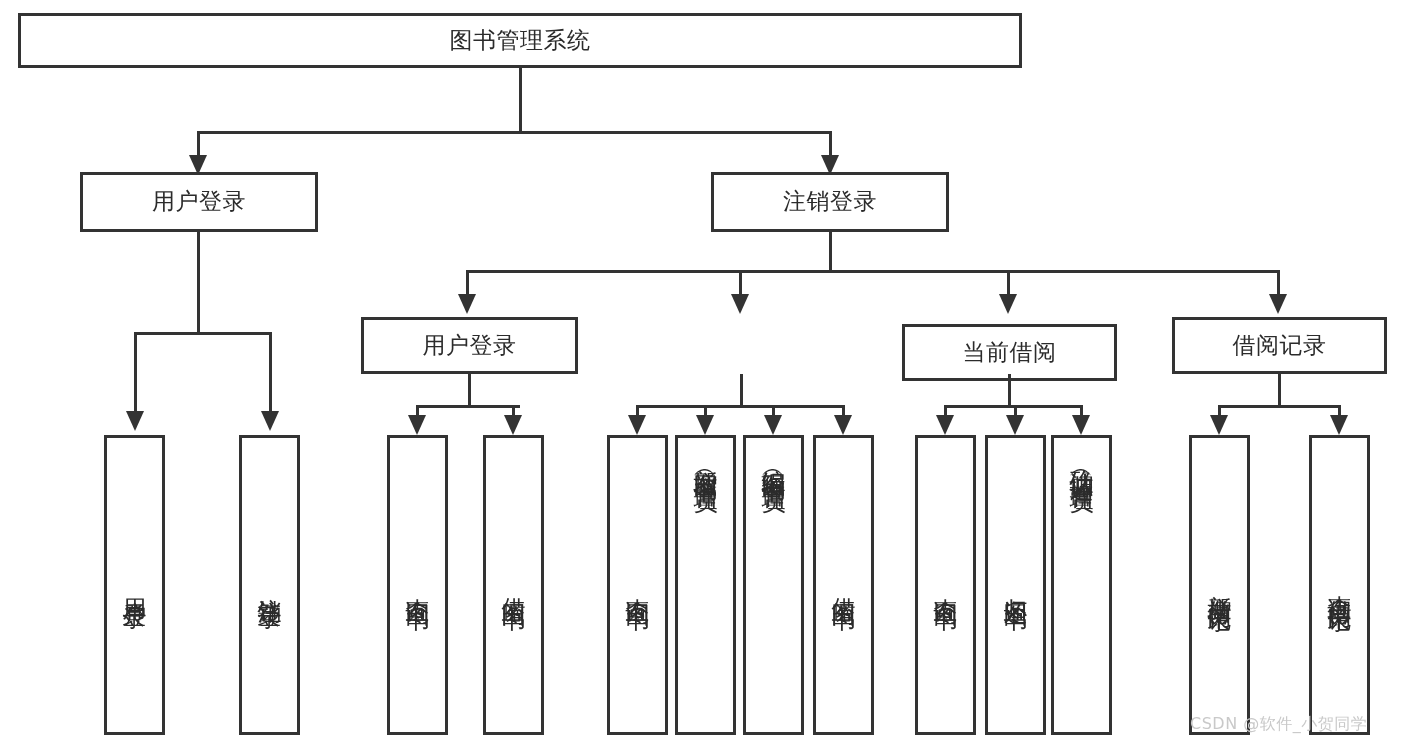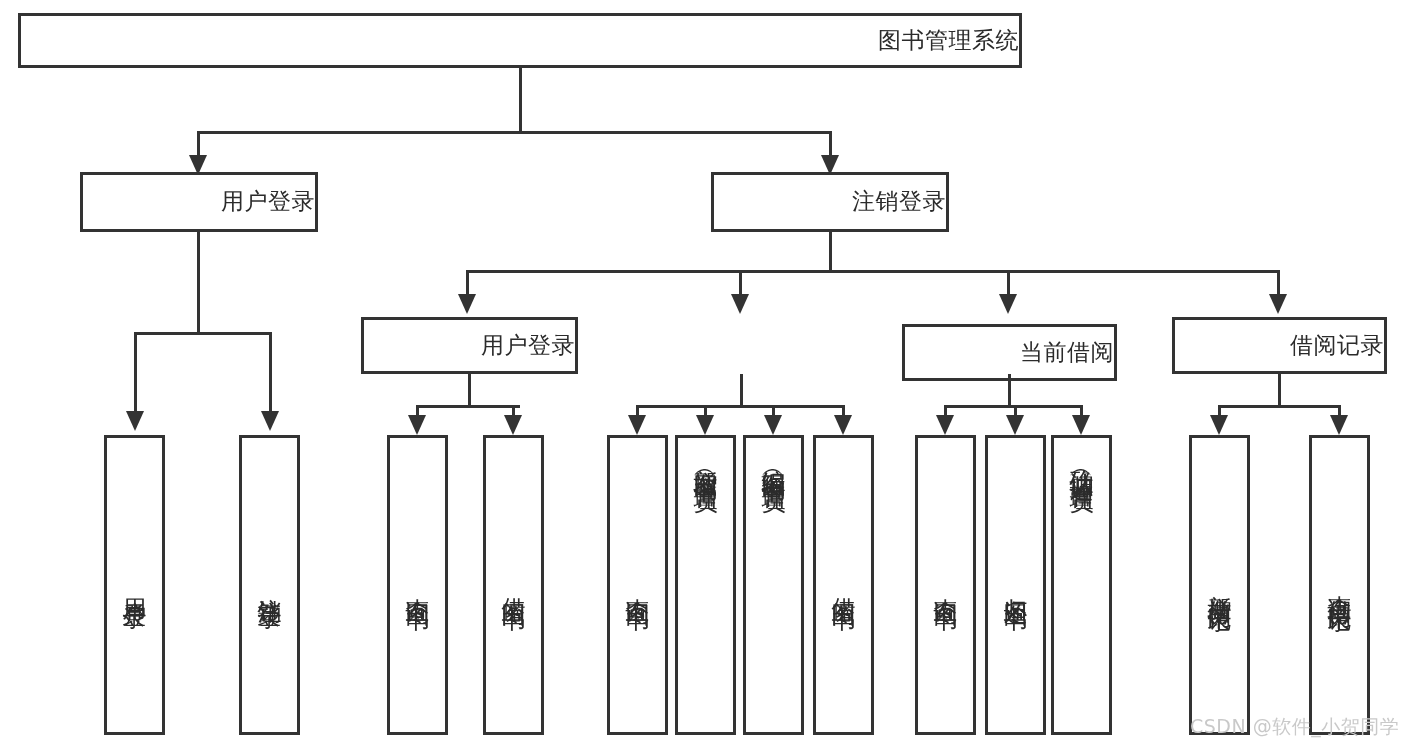--- a/index.html
+++ b/index.html
@@ -17,21 +17,21 @@
     background: #ffffff;
     overflow: hidden;
   }
   .node {
     position: absolute;
     box-sizing: border-box;
     border: 3px solid #333333;
     background: #ffffff;
     display: flex;
     align-items: center;
-    justify-content: flex-end;
+    justify-content: center;
   }
   .node .label {
     color: #2b2b2b;
     line-height: 1.12;
     text-align: center;
     letter-spacing: 0.5px;
     white-space: nowrap;
   }
   
   .node.horiz .label {
@@ -76,21 +76,21 @@
     position: absolute;
     width: 0;
     height: 0;
     border-left: 9px solid transparent;
     border-right: 9px solid transparent;
     border-top: 20px solid #333333;
   }
   .watermark {
     position: absolute;
     color: #c9c9c9;
-    font-size: 19px;
+    font-size: 16px;
     white-space: nowrap;
     letter-spacing: 0.5px;
   }
 </style>
 </head>
 <body>
 
 <div id="canvas">
 
   <div class="node root horiz" style="left:18px; top:13px; width:1004px; height:55px;">

